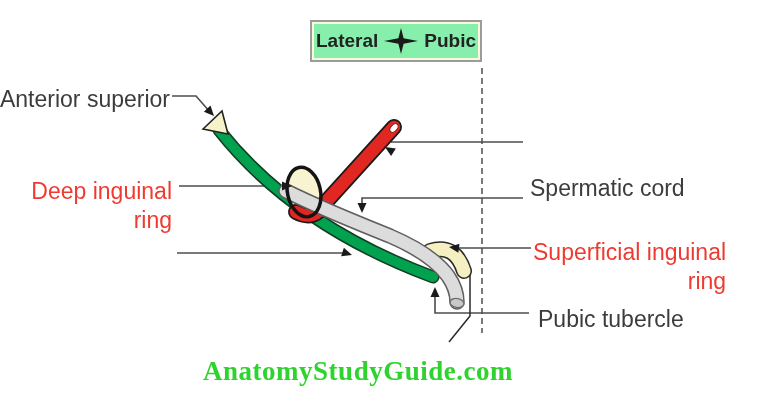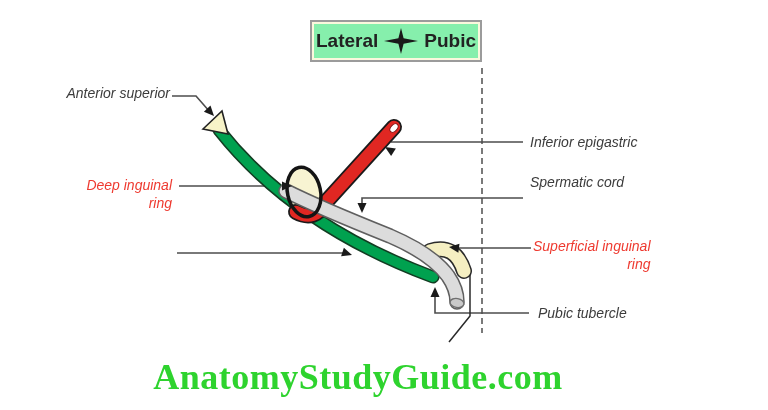--- a/index.html
+++ b/index.html
@@ -2,38 +2,37 @@
 <html><head>
 <meta charset="utf-8">
 <style>
   html,body{margin:0;padding:0;background:#fff;}
   .canvas{
     position:relative;width:768px;height:410px;background:#ffffff;
     font-family:"Liberation Sans",sans-serif;overflow:hidden;
   }
   .art{position:absolute;left:0;top:0;}
   .label{
-    position:absolute;font-size:14px;line-height:1.25;color:#3c3c3c;
+    position:absolute;font-size:23px;line-height:1.25;color:#3c3c3c;
     white-space:nowrap;
-    font-style:italic;
   }
   .label.red{color:#ee3a30;text-align:right;}
   .label.right-align{text-align:right;}
   .label span{display:block;}
   .legend-box{
     position:absolute;left:310px;top:20px;width:172px;height:42px;
     background:#86efac;border:2px solid #9b9b9b;
     box-shadow:inset 0 0 0 2px #fbf8dd;
     display:flex;align-items:center;justify-content:center;gap:6px;
     font-size:19px;color:#222;box-sizing:border-box;font-weight:bold;
   }
   .legend-star{display:inline-flex;align-items:center;}
   .watermark{
     position:absolute;left:58px;top:356px;width:600px;text-align:center;
-    font-family:"Liberation Serif",serif;font-weight:bold;font-size:36px;
+    font-family:"Liberation Serif",serif;font-weight:bold;font-size:27px;
     color:#2ed32e;letter-spacing:0.5px;
   }
 </style>
 </head>
 <body>
 
 <div class="canvas">
 
   <svg class="art" width="768" height="410" viewBox="0 0 768 410">
 
@@ -104,21 +103,20 @@
     <span>Anterior superior</span>
   </div>
 
   <div class="label red right-align" style="right:596px;top:177px;margin-left:27px;">
     <span>Deep inguinal</span>
     <span>ring</span>
   </div>
 
 
   <div class="label" style="left:530px;top:134px;">
-    <span>Inferior epigastric</span>
   </div>
 
   <div class="label" style="left:530px;top:174px;">
     <span>Spermatic cord</span>
   </div>
 
   <div class="label red" style="left:533px;top:238px;">
     <span>Superficial inguinal</span>
     <span>ring</span>
   </div>

